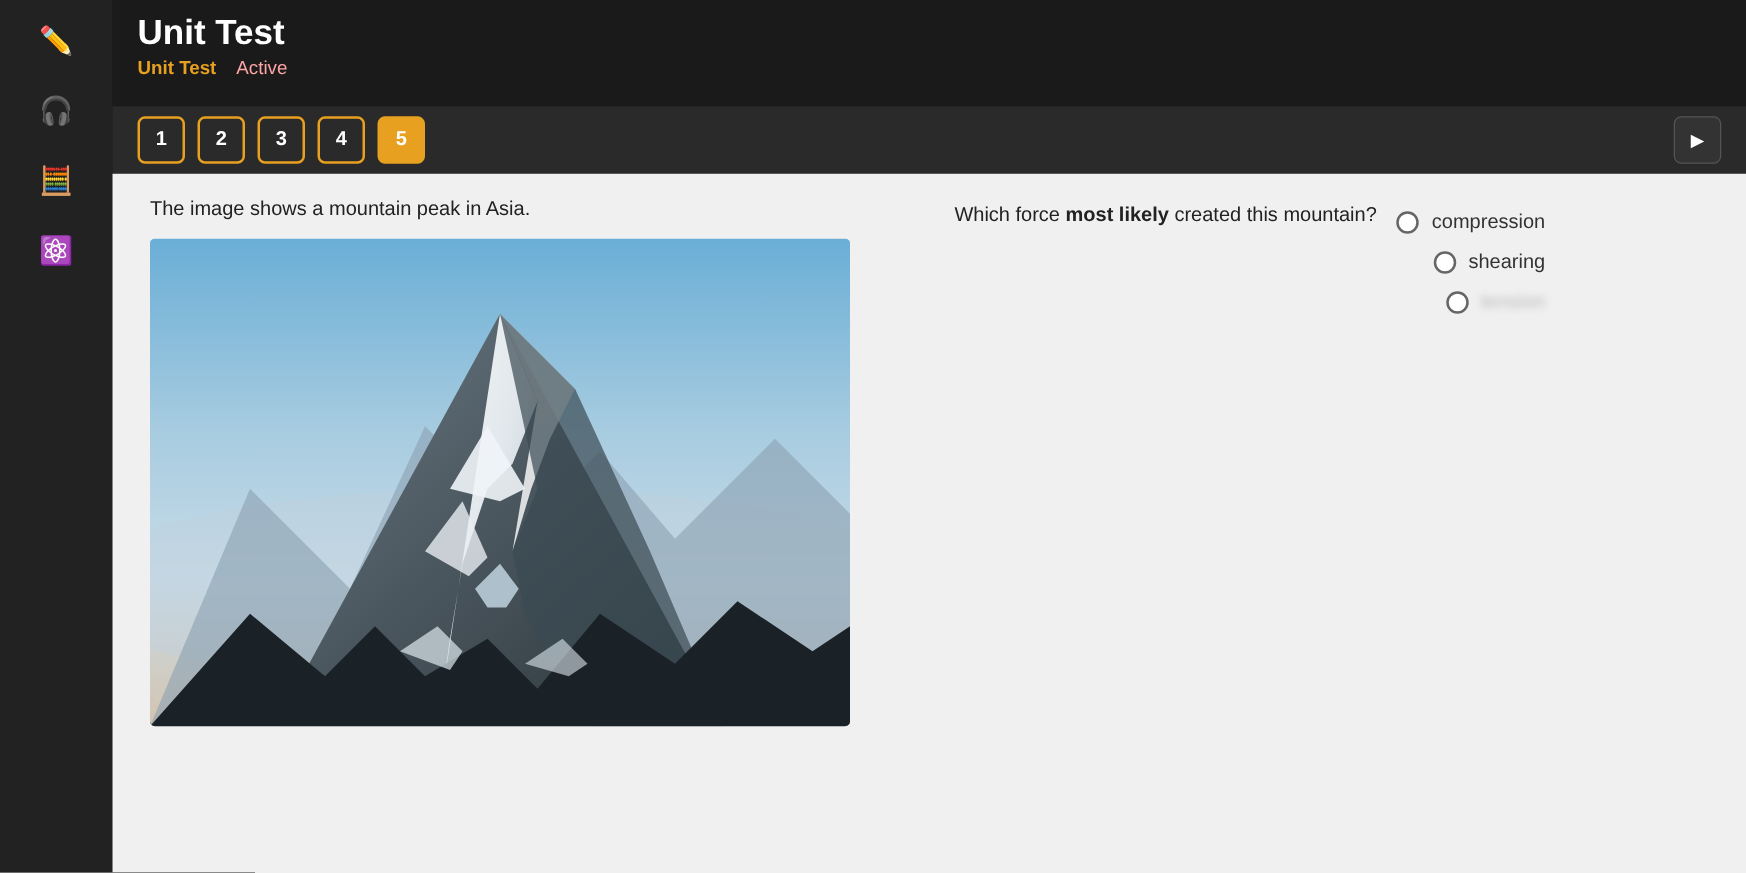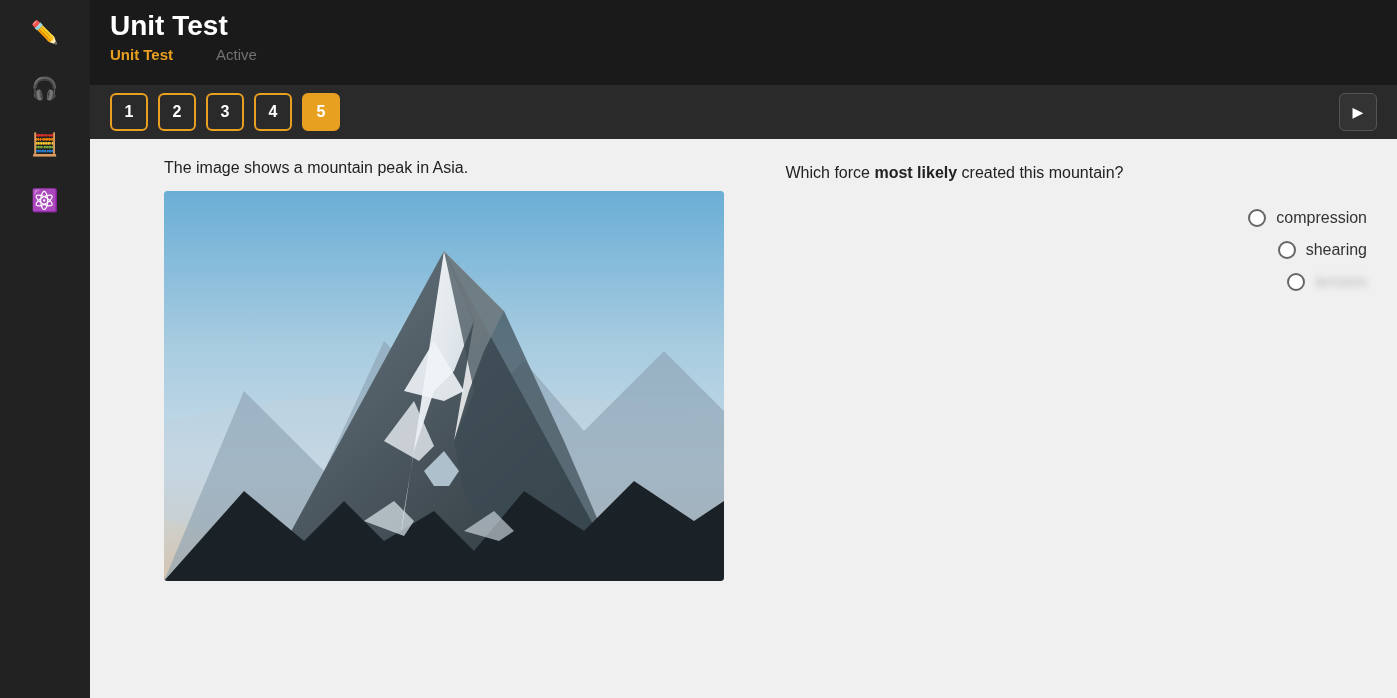--- a/index.html
+++ b/index.html
@@ -60,23 +60,22 @@
       gap: 16px;
     }
 
     .header-subtitle {
       color: #e8a020;
       font-weight: bold;
       font-size: 15px;
     }
 
     .header-status {
-      color: #737373;
+      color: #fca5a5;
       font-size: 15px;
-      margin-left: 27px;
     }
 
     
     .nav-bar {
       background: #2a2a2a;
       padding: 8px 20px;
       display: flex;
       align-items: center;
       gap: 10px;
     }
@@ -125,21 +124,20 @@
       display: flex;
       padding: 20px 30px;
       gap: 40px;
     }
 
     .left-panel {
       flex: 1;
       display: flex;
       flex-direction: column;
       gap: 14px;
-      margin-left: 44px;
     }
 
     .question-desc {
       font-size: 16px;
       color: #222;
     }
 
     .mountain-image {
       width: 560px;
       height: 390px;
@@ -151,21 +149,21 @@
 
     
     .mountain-svg {
       width: 100%;
       height: 100%;
     }
 
     .right-panel {
       flex: 1;
       display: flex;
-      flex-direction: column;
+      flex-direction: row;
       gap: 16px;
       padding-top: 2px;
     }
 
     .question-text {
       font-size: 16px;
       color: #222;
       line-height: 1.5;
     }
 

